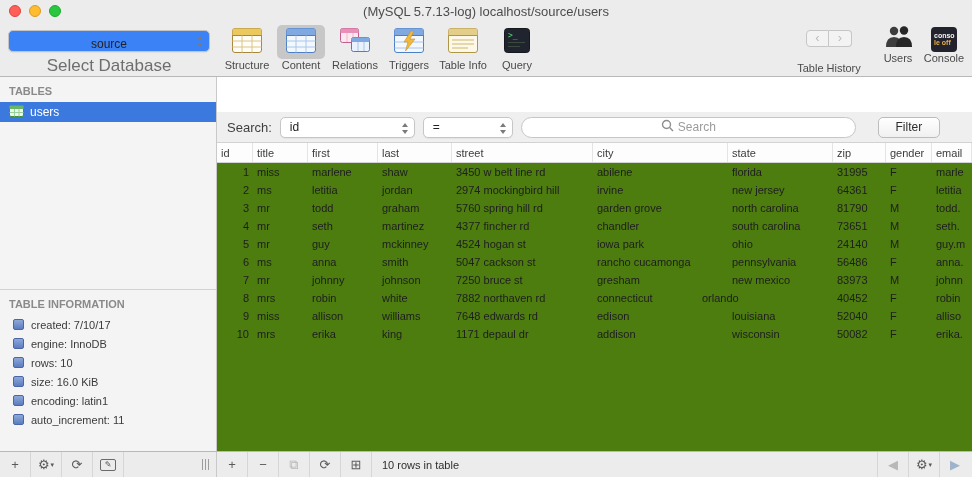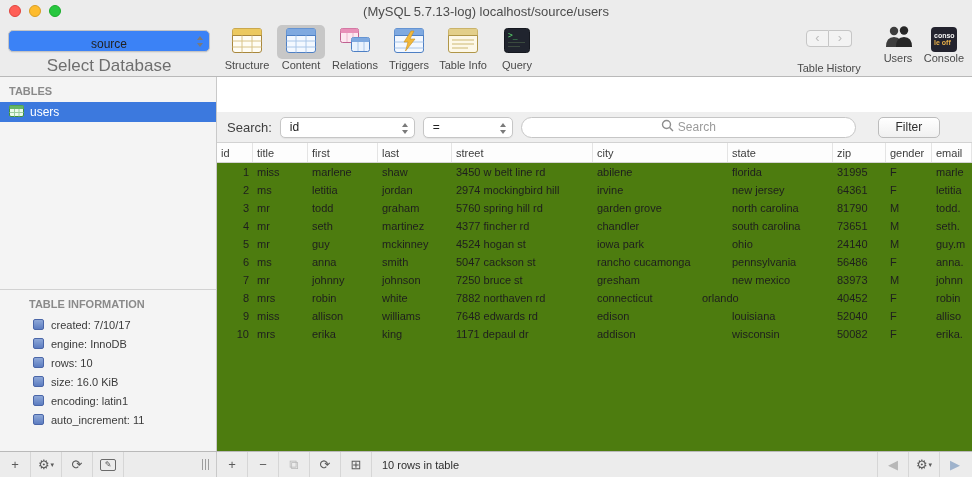--- a/index.html
+++ b/index.html
@@ -45,21 +45,21 @@
                   font-size:7px; line-height:7px; color:#f5f5f5; font-weight:bold; text-align:left;
                   padding:5px 0 0 3px; letter-spacing:0; }
   .console-icon .ln2 { color:#e9b04a; }
 
   
   .bodyrow { display:flex; height:374px; }
   .sidebar { width:217px; background:#f4f4f4; border-right:1px solid #c9c9c9; position:relative; flex:none; }
   .side-header { font-size:11px; font-weight:bold; color:#8a8a8a; padding:8px 0 5px 9px; }
   .table-item { height:20px; display:flex; align-items:center; gap:6px; padding-left:9px;
                 background:#3c79de; color:#fff; font-size:12px; }
-  .table-info-sec { position:absolute; top:212px; left:0; right:0; border-top:1px solid #d2d2d2;padding-left:20px; }
+  .table-info-sec { position:absolute; top:212px; left:0; right:0; border-top:1px solid #d2d2d2; }
   .info-item { display:flex; align-items:center; gap:7px; padding:2px 0 2px 13px; font-size:11px; color:#3a3a3a; height:19px; }
   .info-icon { width:11px; height:11px; border-radius:2px; flex:none;
                background:linear-gradient(#8ea8d8,#5c7cc0); border:1px solid #4a66a8; }
 
   .main { flex:1; display:flex; flex-direction:column; background:#4d7c0f; min-width:0;margin-top:35px; }
 
   
   .filterbar { height:31px; background:#efefef; border-bottom:1px solid #d2d2d2;
                display:flex; align-items:center; padding-left:10px; gap:8px; flex:none; }
   .search-label { color:#3f3f3f; font-size:13px; }

